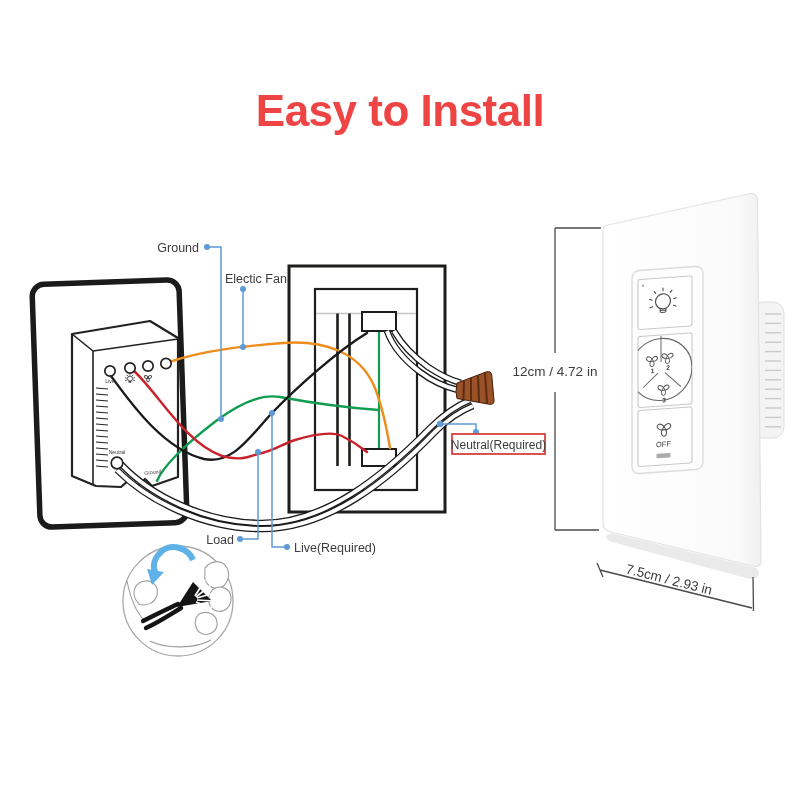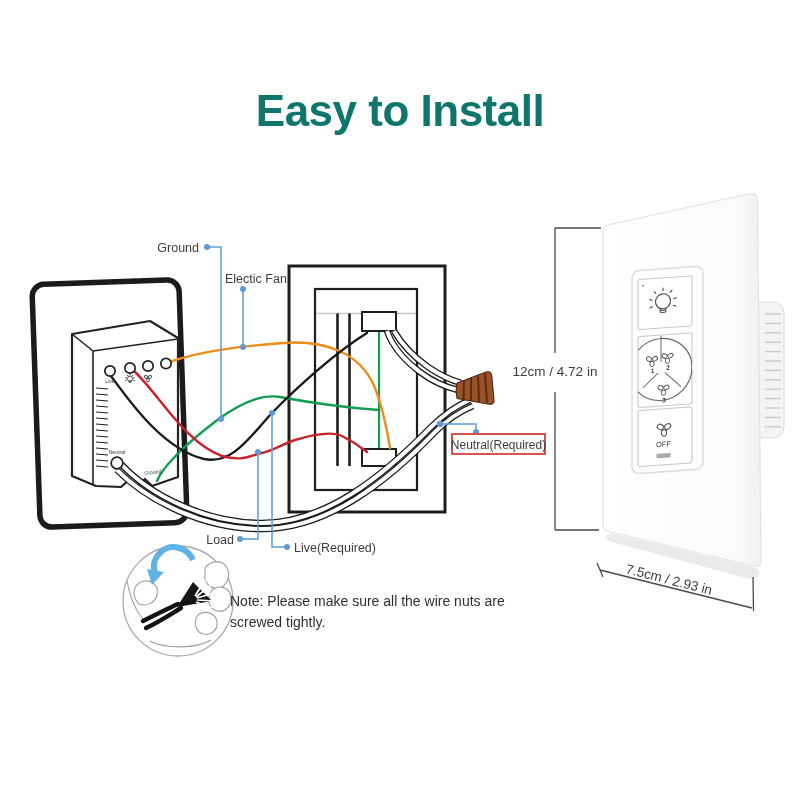--- a/index.html
+++ b/index.html
@@ -1,19 +1,19 @@
 <!DOCTYPE html>
 <html><head>
 <meta charset="utf-8">
 <style>
   html,body{margin:0;padding:0;background:#fff;}
   .canvas{position:relative;width:800px;height:800px;background:#ffffff;overflow:hidden;
           font-family:"Liberation Sans", sans-serif;}
   .page-title{position:absolute;top:86px;left:0;width:100%;text-align:center;
-              font-size:44px;font-weight:700;letter-spacing:-0.5px;color:#0f766e;}
+              font-size:44px;font-weight:700;letter-spacing:-0.5px;color:#ef4444;}
   .scene{position:absolute;top:0;left:0;}
   .note{position:absolute;left:230px;top:591px;width:296px;font-size:14px;line-height:1.5;
         color:#2f2f2f;}
   svg text{font-family:"Liberation Sans", sans-serif;fill:#3c3c3c;}
 </style>
 </head>
 <body>
 
 <div class="canvas">
 
@@ -261,14 +261,13 @@
 
       <g stroke="#4a4a4a" stroke-width="1.3" fill="none">
         <path d="M 600 570 L 752 608"></path>
         <path d="M 597 563 L 603 577"></path>
         <path d="M 753 577 L 753.5 611"></path>
       </g>
       <text transform="translate(668 584) rotate(14.3)" font-size="13.5" text-anchor="middle" fill="#3a3a3a">7.5cm / 2.93 in</text>
     </g>
   </svg>
 
-  <div class="note">Note: Please make sure all the wire nuts are screwed tightly.</div>
 </div>
 
 </body></html>

